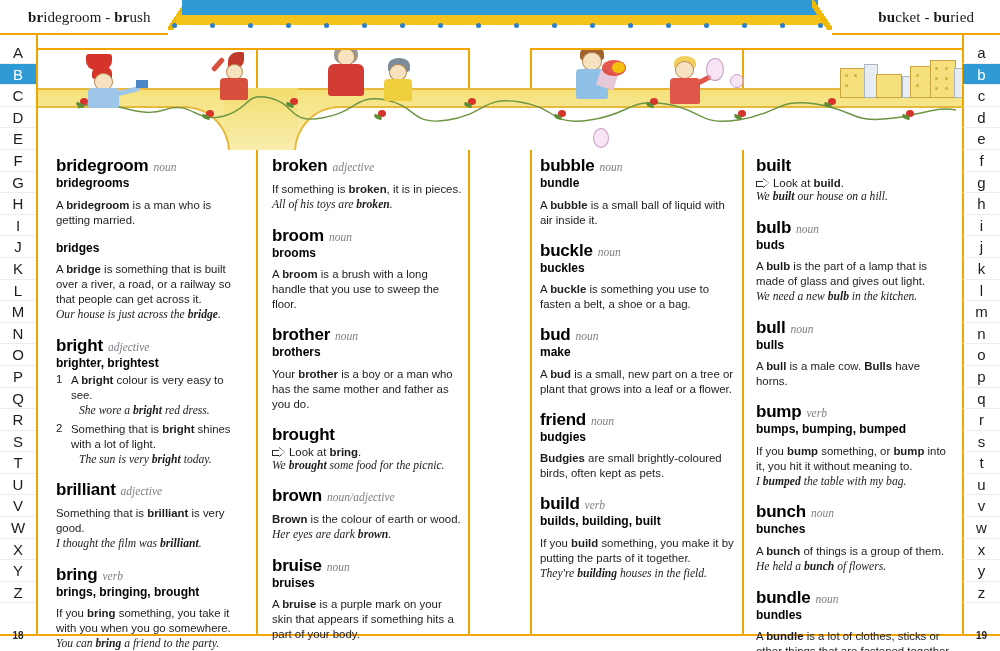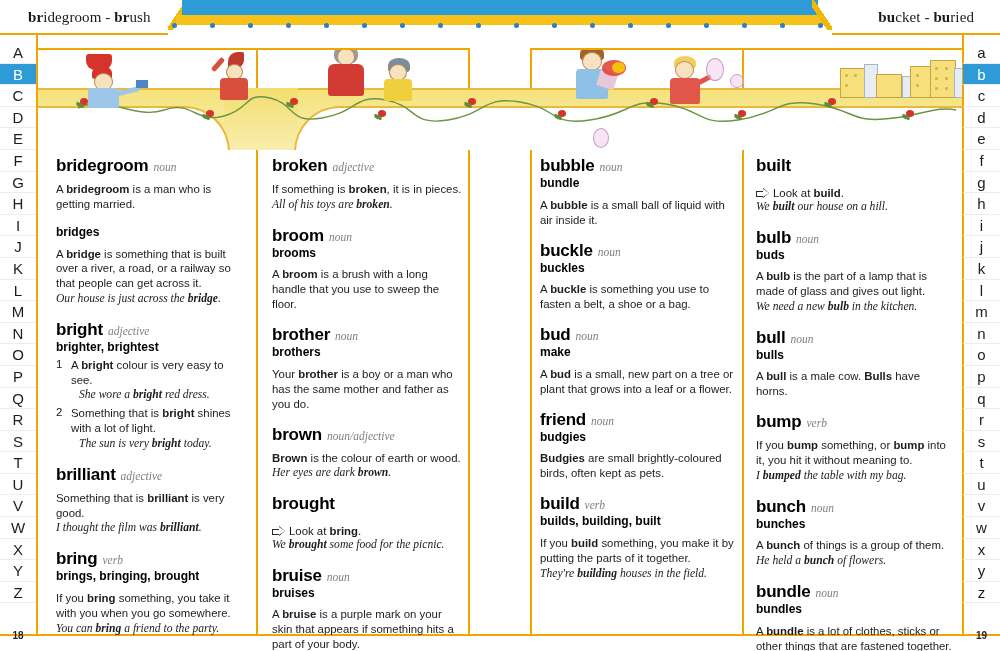--- a/index.html
+++ b/index.html
@@ -177,21 +177,21 @@
   .example {
     font-family: "Liberation Serif", serif;
     font-style: italic; font-size: 11.6px; line-height: 1.26;
     color: #1a1c1e; margin-top: 1px;
   }
   .example b { font-weight: 700; font-style: italic; }
   .sense { display: flex; gap: 6px; margin-top: 3px; }
   .sense-num { font-size: 11.4px; font-weight: 400; min-width: 9px; }
   .sense-body { flex: 1; }
   .sense-body .def { margin-top: 0; }
-  .xref { font-size: 11.4px; margin-top: 12px; display: flex; align-items: baseline; gap: 4px; }
+  .xref { font-size: 11.4px; margin-top: 2px; display: flex; align-items: baseline; gap: 4px; }
   .arrow-icon {
     display: inline-block; width: 13px; height: 8px; position: relative; flex: 0 0 13px;
   }
   .arrow-icon::before {
     content: ""; position: absolute; left: 0; top: 2px;
     width: 8px; height: 4px; border: 1px solid #2b2b2b; border-right: none;
   }
   .arrow-icon::after {
     content: ""; position: absolute; left: 7px; top: 0px;
     width: 0; height: 0; border-left: 6px solid transparent;
@@ -425,20 +425,21 @@
       <div class="bld-w" style="left:95px; top:29px;"></div>
       <div class="bld-w" style="left:105px;top:29px;"></div>
       <div class="bld-w" style="left:76px; top:16px;"></div>
       <div class="bld-w" style="left:76px; top:26px;"></div>
     </div>
   </div>
 
   <div class="col col1" id="col1">
       <div class="entry">
         <div><span class="headword">bridegroom</span><span class="pos">noun</span></div>
+        <div class="forms">bridegrooms</div>
         <div class="def">A <b>bridegroom</b> is a man who is getting married.</div>
       </div>
       <div class="entry">
         <div class="forms">bridges</div>
         <div class="def">A <b>bridge</b> is something that is built over a river, a road, or a railway so that people can get across it.</div>
         <div class="example">Our house is just across the <b>bridge</b>.</div>
       </div>
       <div class="entry">
         <div><span class="headword">bright</span><span class="pos">adjective</span></div>
         <div class="forms">brighter, brightest</div>
@@ -479,35 +480,35 @@
         <div><span class="headword">broom</span><span class="pos">noun</span></div>
         <div class="forms">brooms</div>
         <div class="def">A <b>broom</b> is a brush with a long handle that you use to sweep the floor.</div>
       </div>
       <div class="entry">
         <div><span class="headword">brother</span><span class="pos">noun</span></div>
         <div class="forms">brothers</div>
         <div class="def">Your <b>brother</b> is a boy or a man who has the same mother and father as you do.</div>
       </div>
       <div class="entry">
-        <div><span class="headword">brown</span><span class="pos">noun/adjective</span></div>
-        <div class="def"><b>Brown</b> is the colour of earth or wood.</div>
-        <div class="example">Her eyes are dark <b>brown</b>.</div>
-      </div>
-      <div class="entry">
         <div><span class="headword">brought</span></div>
         <div class="xref">
           <span class="arrow-icon">
             <span class="arrow-tri"></span>
           </span>
           <span>Look at <b>bring</b>.</span>
         </div>
         <div class="example">We <b>brought</b> some food for the picnic.</div>
       </div>
       <div class="entry">
+        <div><span class="headword">brown</span><span class="pos">noun/adjective</span></div>
+        <div class="def"><b>Brown</b> is the colour of earth or wood.</div>
+        <div class="example">Her eyes are dark <b>brown</b>.</div>
+      </div>
+      <div class="entry">
         <div><span class="headword">bruise</span><span class="pos">noun</span></div>
         <div class="forms">bruises</div>
         <div class="def">A <b>bruise</b> is a purple mark on your skin that appears if something hits a part of your body.</div>
       </div>
       <div class="entry">
         <div><span class="headword">brush</span></div>
       </div>
     </div>
   <div class="col col3" id="col3">
       <div class="entry">
@@ -554,20 +555,21 @@
         <div class="def">A <b>bulb</b> is the part of a lamp that is made of glass and gives out light.</div>
         <div class="example">We need a new <b>bulb</b> in the kitchen.</div>
       </div>
       <div class="entry">
         <div><span class="headword">bull</span><span class="pos">noun</span></div>
         <div class="forms">bulls</div>
         <div class="def">A <b>bull</b> is a male cow. <b>Bulls</b> have horns.</div>
       </div>
       <div class="entry">
         <div><span class="headword">bump</span><span class="pos">verb</span></div>
+        <div class="forms">bumps, bumping, bumped</div>
         <div class="def">If you <b>bump</b> something, or <b>bump</b> into it, you hit it without meaning to.</div>
         <div class="example">I <b>bumped</b> the table with my bag.</div>
       </div>
       <div class="entry">
         <div><span class="headword">bunch</span><span class="pos">noun</span></div>
         <div class="forms">bunches</div>
         <div class="def">A <b>bunch</b> of things is a group of them.</div>
         <div class="example">He held a <b>bunch</b> of flowers.</div>
       </div>
       <div class="entry">

